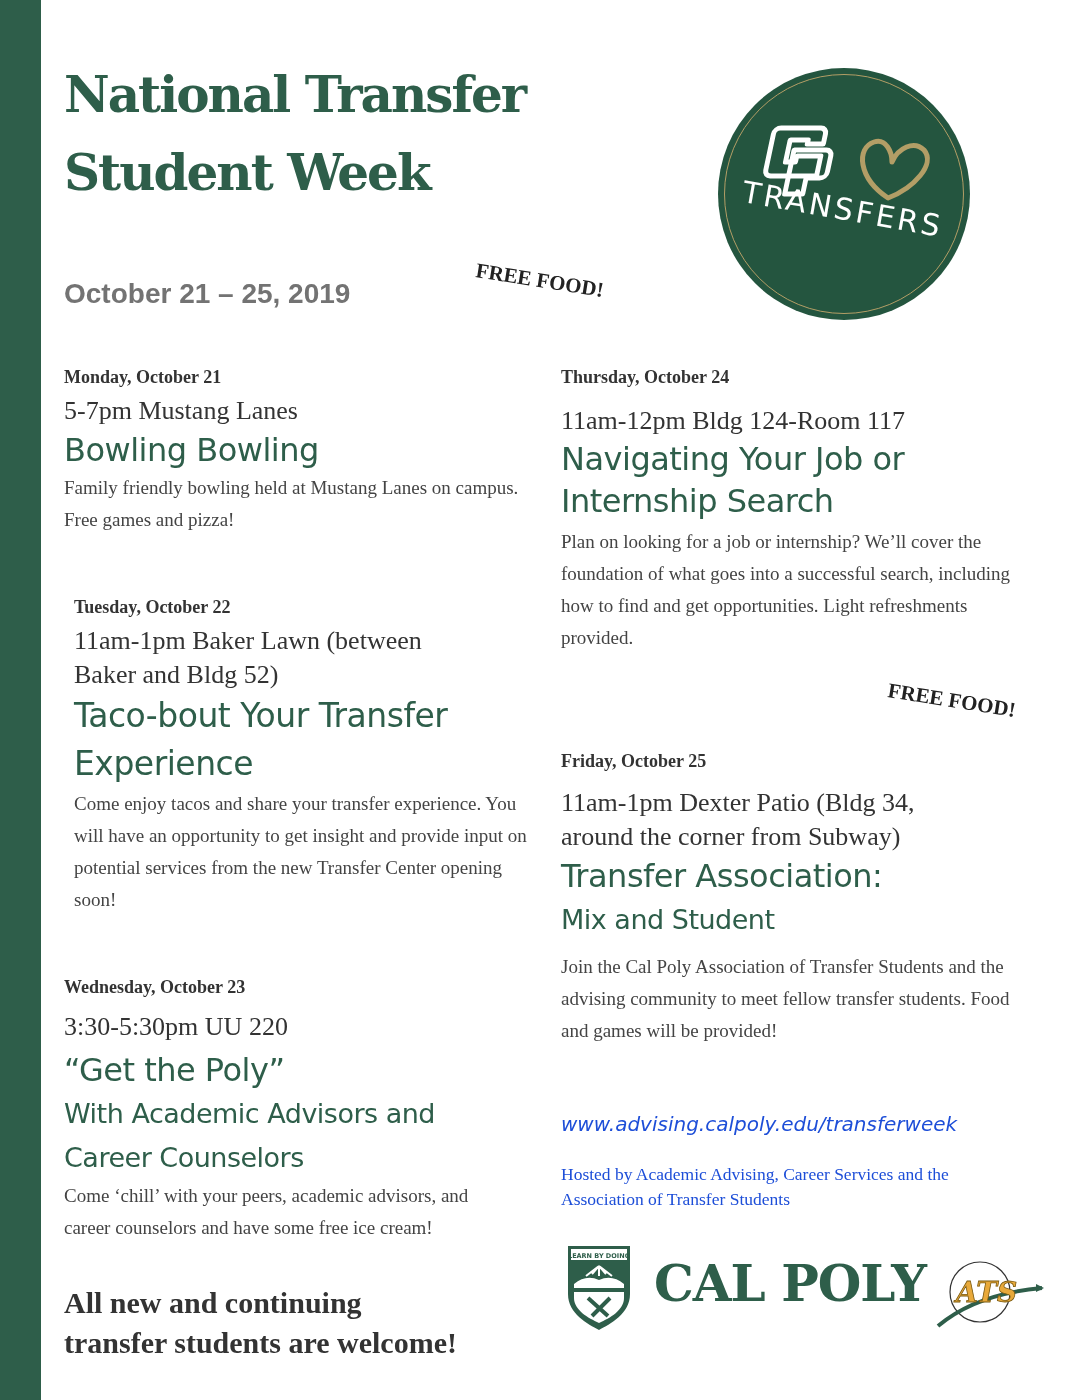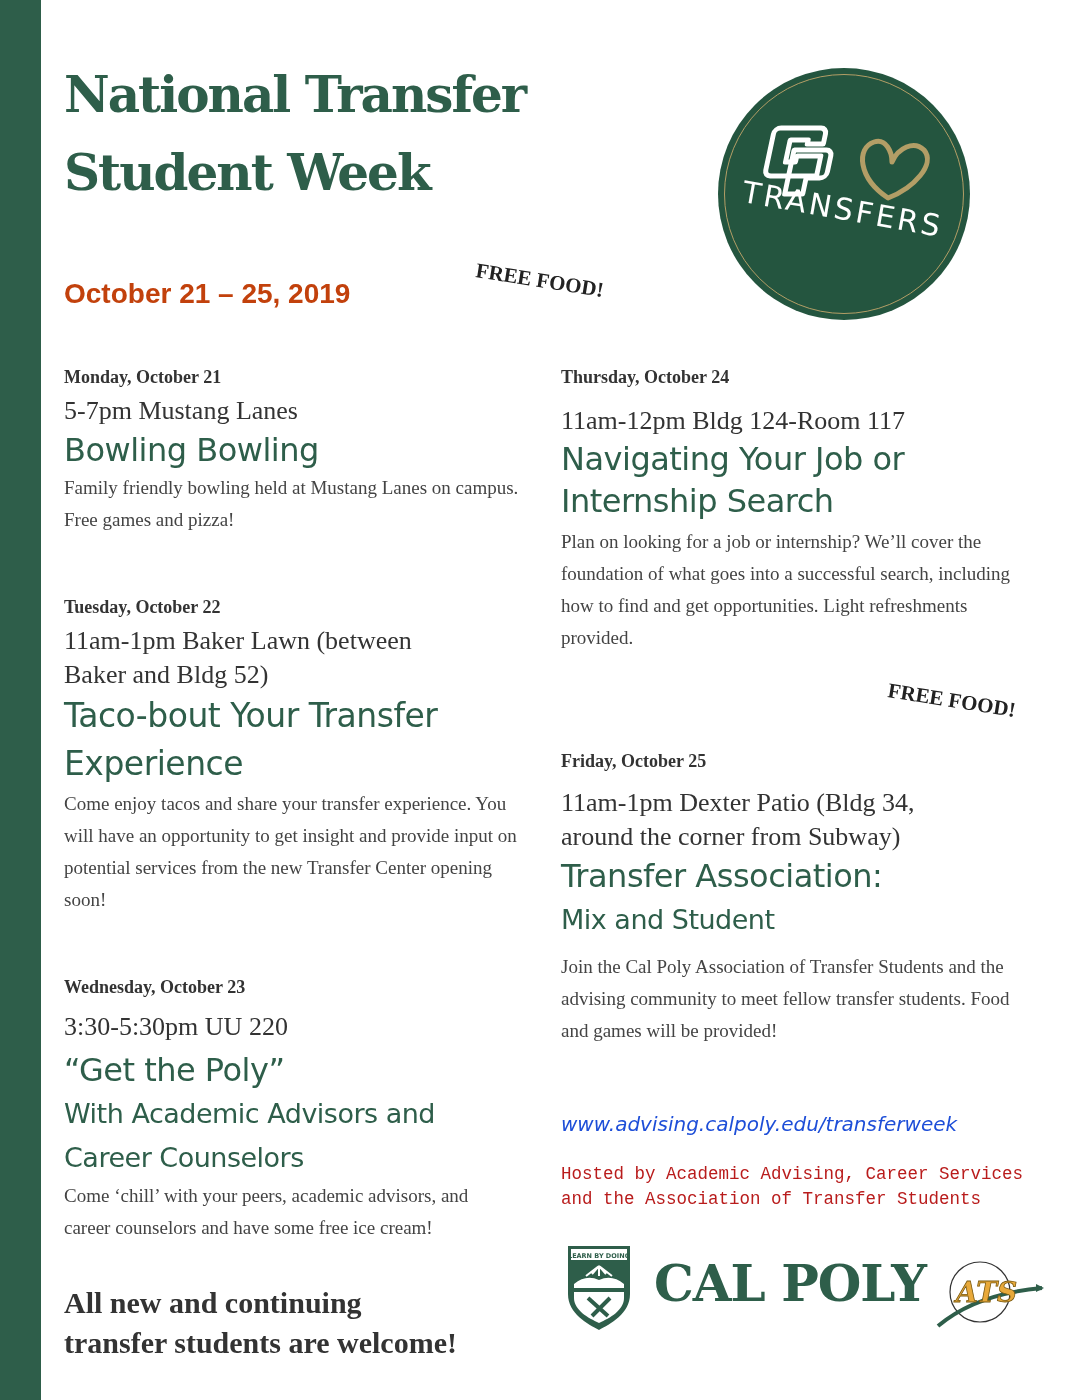--- a/index.html
+++ b/index.html
@@ -4,47 +4,47 @@
 <style>
   * { margin: 0; padding: 0; box-sizing: border-box; }
   html, body { width: 1082px; height: 1400px; background: #ffffff; overflow: hidden; }
   body { position: relative; font-family: "Liberation Serif", "DejaVu Serif", serif; color: #333333; }
 
   .sidebar { position: absolute; left: 0; top: 0; width: 41px; height: 1400px; background: #2e5e4a; }
 
   .title { position: absolute; left: 64px; top: 56px; width: 660px; font-family: "DejaVu Serif", "Liberation Serif", serif; font-weight: bold; color: #2e5e4a; font-size: 50px; line-height: 78px; letter-spacing: -2px; }
   .title .line { display: block; white-space: nowrap; }
 
-  .date-range { position: absolute; left: 64px; top: 278px; font-family: "Liberation Sans", "DejaVu Sans", sans-serif; font-weight: bold; color: #c2410c; font-size: 28px; }
+  .date-range { position: absolute; left: 64px; top: 278px; font-family: "Liberation Sans", "DejaVu Sans", sans-serif; font-weight: bold; color: #737373; font-size: 28px; }
 
   .free-food { position: absolute; font-family: "Liberation Serif", serif; font-weight: bold; font-size: 21px; color: #222; white-space: nowrap; transform-origin: left center; }
   .free-food.one { left: 476px; top: 258px; transform: rotate(9deg); }
   .free-food.two { left: 888px; top: 678px; transform: rotate(9deg); }
 
   .badge { position: absolute; left: 718px; top: 68px; width: 252px; height: 252px; border-radius: 50%; background: #24553f; }
   .badge .ring { position: absolute; left: 6px; top: 6px; width: 240px; height: 240px; border-radius: 50%; border: 1.5px solid #b39e66; }
   .badge svg { position: absolute; left: 0; top: 0; }
 
   .event { position: absolute; width: 480px; }
   .day { font-family: "Liberation Serif", serif; font-weight: bold; font-size: 18px; color: #333; line-height: 34px; }
   .time { font-family: "Liberation Serif", serif; font-size: 26px; color: #333; line-height: 34px; }
   .ev-title { font-family: "DejaVu Sans", "Liberation Sans", sans-serif; color: #2e5e4a; font-size: 32px; line-height: 44px; letter-spacing: -0.5px; }
   .ev-sub { font-family: "DejaVu Sans", "Liberation Sans", sans-serif; color: #2e5e4a; font-size: 27px; line-height: 44px; letter-spacing: -0.5px; }
   .desc { font-family: "Liberation Serif", serif; font-size: 19px; color: #444; line-height: 32px; }
 
   .ev-mon { left: 64px; top: 360px; }
-  .ev-tue { left: 64px; top: 590px; }
+  .ev-tue { left: 74px; top: 590px; }
   .ev-wed { left: 64px; top: 970px; }
   .ev-thu { left: 561px; top: 360px; width: 460px; }
   .ev-fri { left: 561px; top: 744px; width: 460px; }
 
   .welcome { position: absolute; left: 64px; top: 1283px; width: 466px; text-align: left; font-family: "Liberation Serif", serif; font-weight: bold; font-size: 30px; line-height: 40px; color: #333; }
 
   .website { position: absolute; left: 561px; top: 1112px; font-family: "DejaVu Sans", "Liberation Sans", sans-serif; font-style: italic; font-size: 20px; color: #1d4ed8; }
-  .hosted { position: absolute; left: 561px; top: 1162px; width: 470px; font-family: Liberation Mono, monospace; font-size: 17.5px; line-height: 25px; color: #b91c1c; }
+  .hosted { position: absolute; left: 561px; top: 1162px; width: 470px; font-family: Liberation Serif, serif; font-size: 17.5px; line-height: 25px; color: #1d4ed8; }
 
   .logos { position: absolute; left: 562px; top: 1244px; width: 490px; height: 90px; }
   .shield { position: absolute; left: 4px; top: 0; }
   .calpoly { position: absolute; left: 92px; top: 10px; font-family: "DejaVu Serif", "Liberation Serif", serif; font-weight: bold; color: #2e5e4a; font-size: 50px; letter-spacing: -1px; white-space: nowrap; }
   .ats { position: absolute; left: 374px; top: 10px; }
 </style>
 </head>
 <body>
 
 <div class="sidebar"></div>

